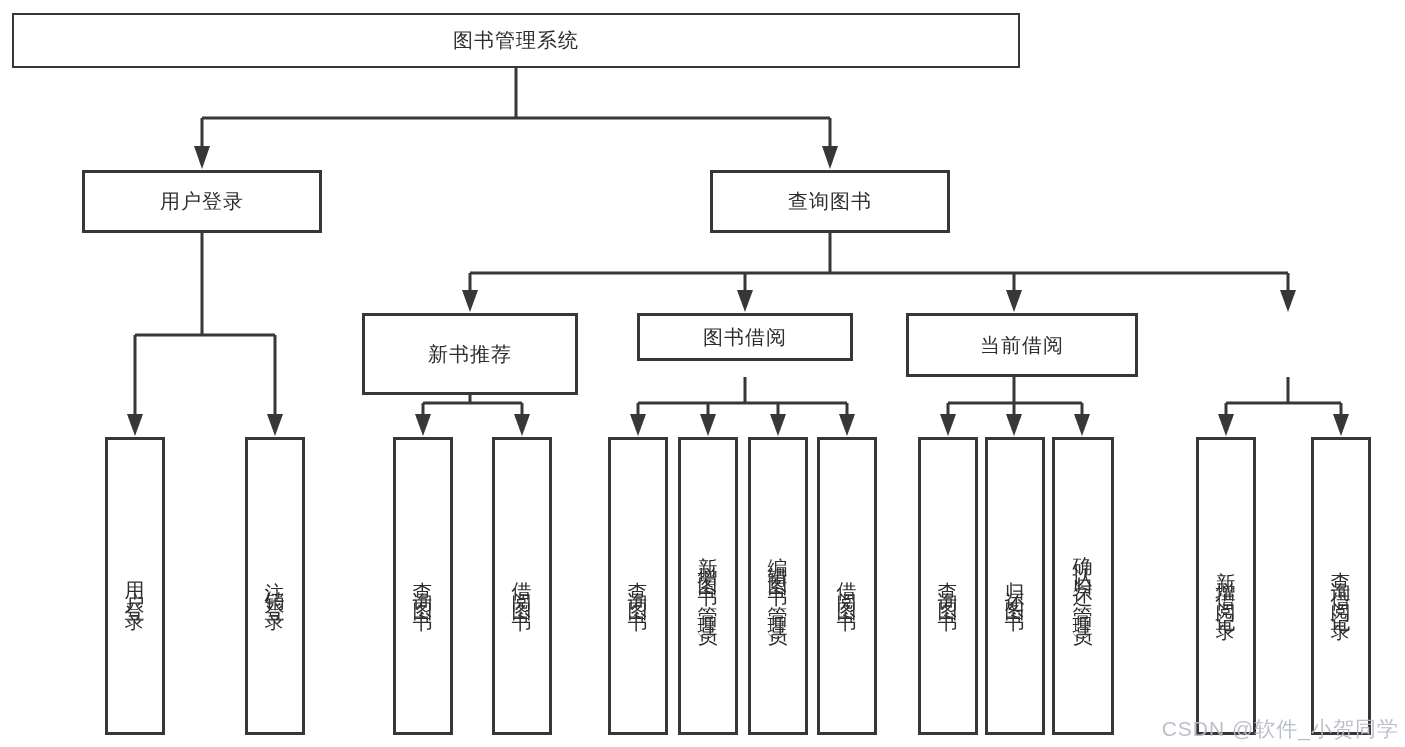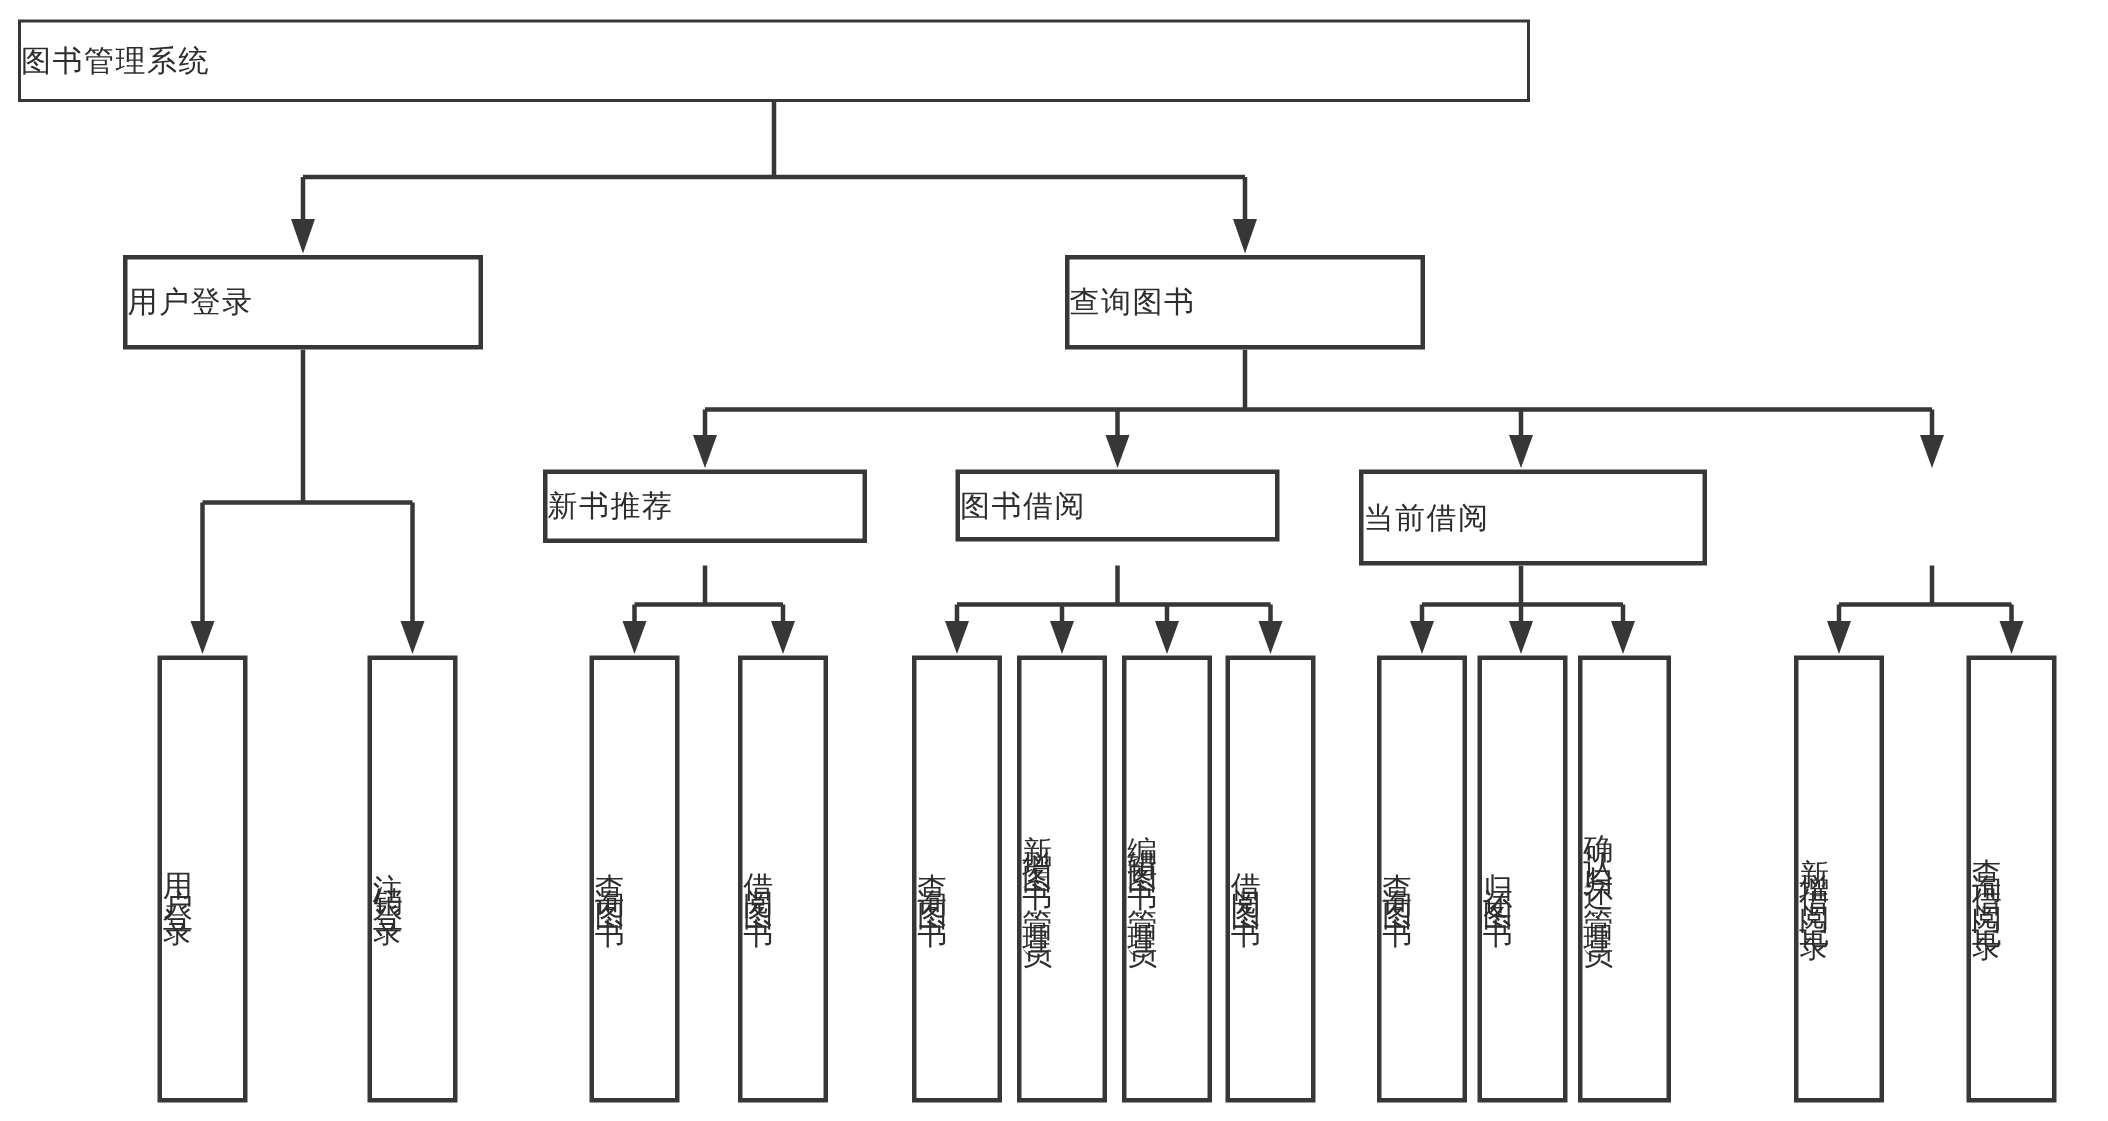--- a/index.html
+++ b/index.html
@@ -17,20 +17,21 @@
     width: 1405px; height: 747px;
     z-index: 0;
   }
   .node {
     position: absolute;
     box-sizing: border-box;
     background: #ffffff;
     border: 3px solid #373737;
     display: flex;
     align-items: center;
+    justify-content: center;
     color: #2d2d2d;
     z-index: 1;
   }
   .node.root { border-width: 2px; }
   .node span {
     font-size: 20px;
     letter-spacing: 1px;
     white-space: nowrap;
   }
   .node.leaf span {
@@ -112,21 +113,21 @@
     <span>图书管理系统</span>
   </div>
 
   <div class="node" style="left:82px; top:170px; width:240px; height:63px;">
     <span>用户登录</span>
   </div>
   <div class="node" style="left:710px; top:170px; width:240px; height:63px;">
     <span>查询图书</span>
   </div>
 
-  <div class="node" style="left:362px; top:313px; width:216px; height:49px;">
+  <div class="node" style="left:362px; top:313px; width:216px; height:82px;">
     <span>新书推荐</span>
   </div>
   <div class="node" style="left:637px; top:313px; width:216px; height:48px;">
     <span>图书借阅</span>
   </div>
   <div class="node" style="left:906px; top:313px; width:232px; height:64px;">
     <span>当前借阅</span>
   </div>
 
   <div class="node leaf" style="left:105px; top:437px; width:60px; height:298px;">
@@ -166,14 +167,15 @@
     <span>确认归还（管理员）</span>
   </div>
 
   <div class="node leaf" style="left:1196px; top:437px; width:60px; height:298px;">
     <span>新增借阅记录</span>
   </div>
   <div class="node leaf" style="left:1311px; top:437px; width:60px; height:298px;">
     <span>查询借阅记录</span>
   </div>
 
+  <div id="watermark">CSDN @软件_小贺同学</div>
 
 </div>
 
 </body></html>

